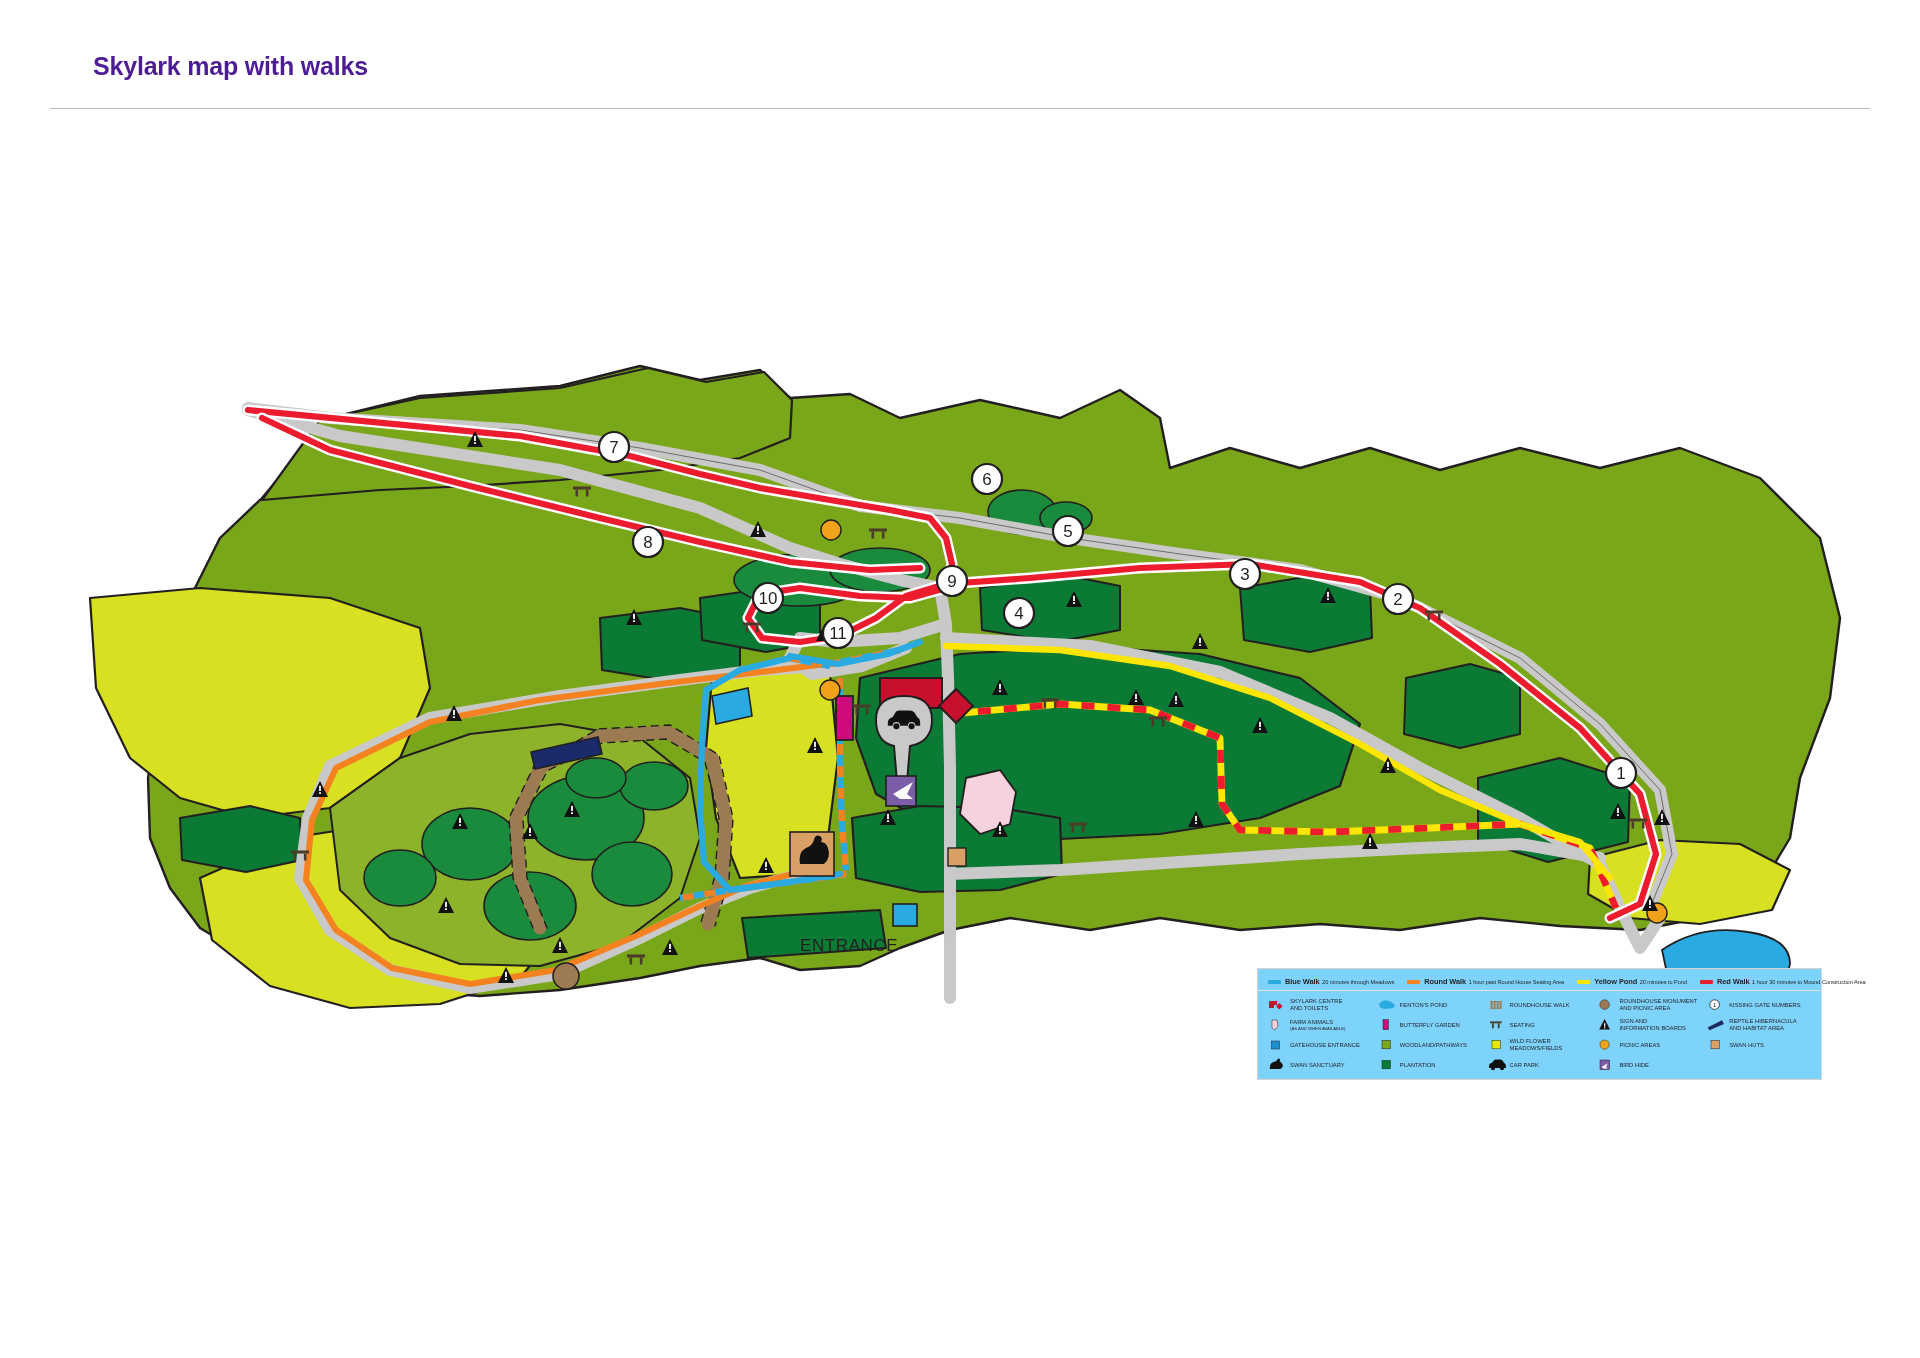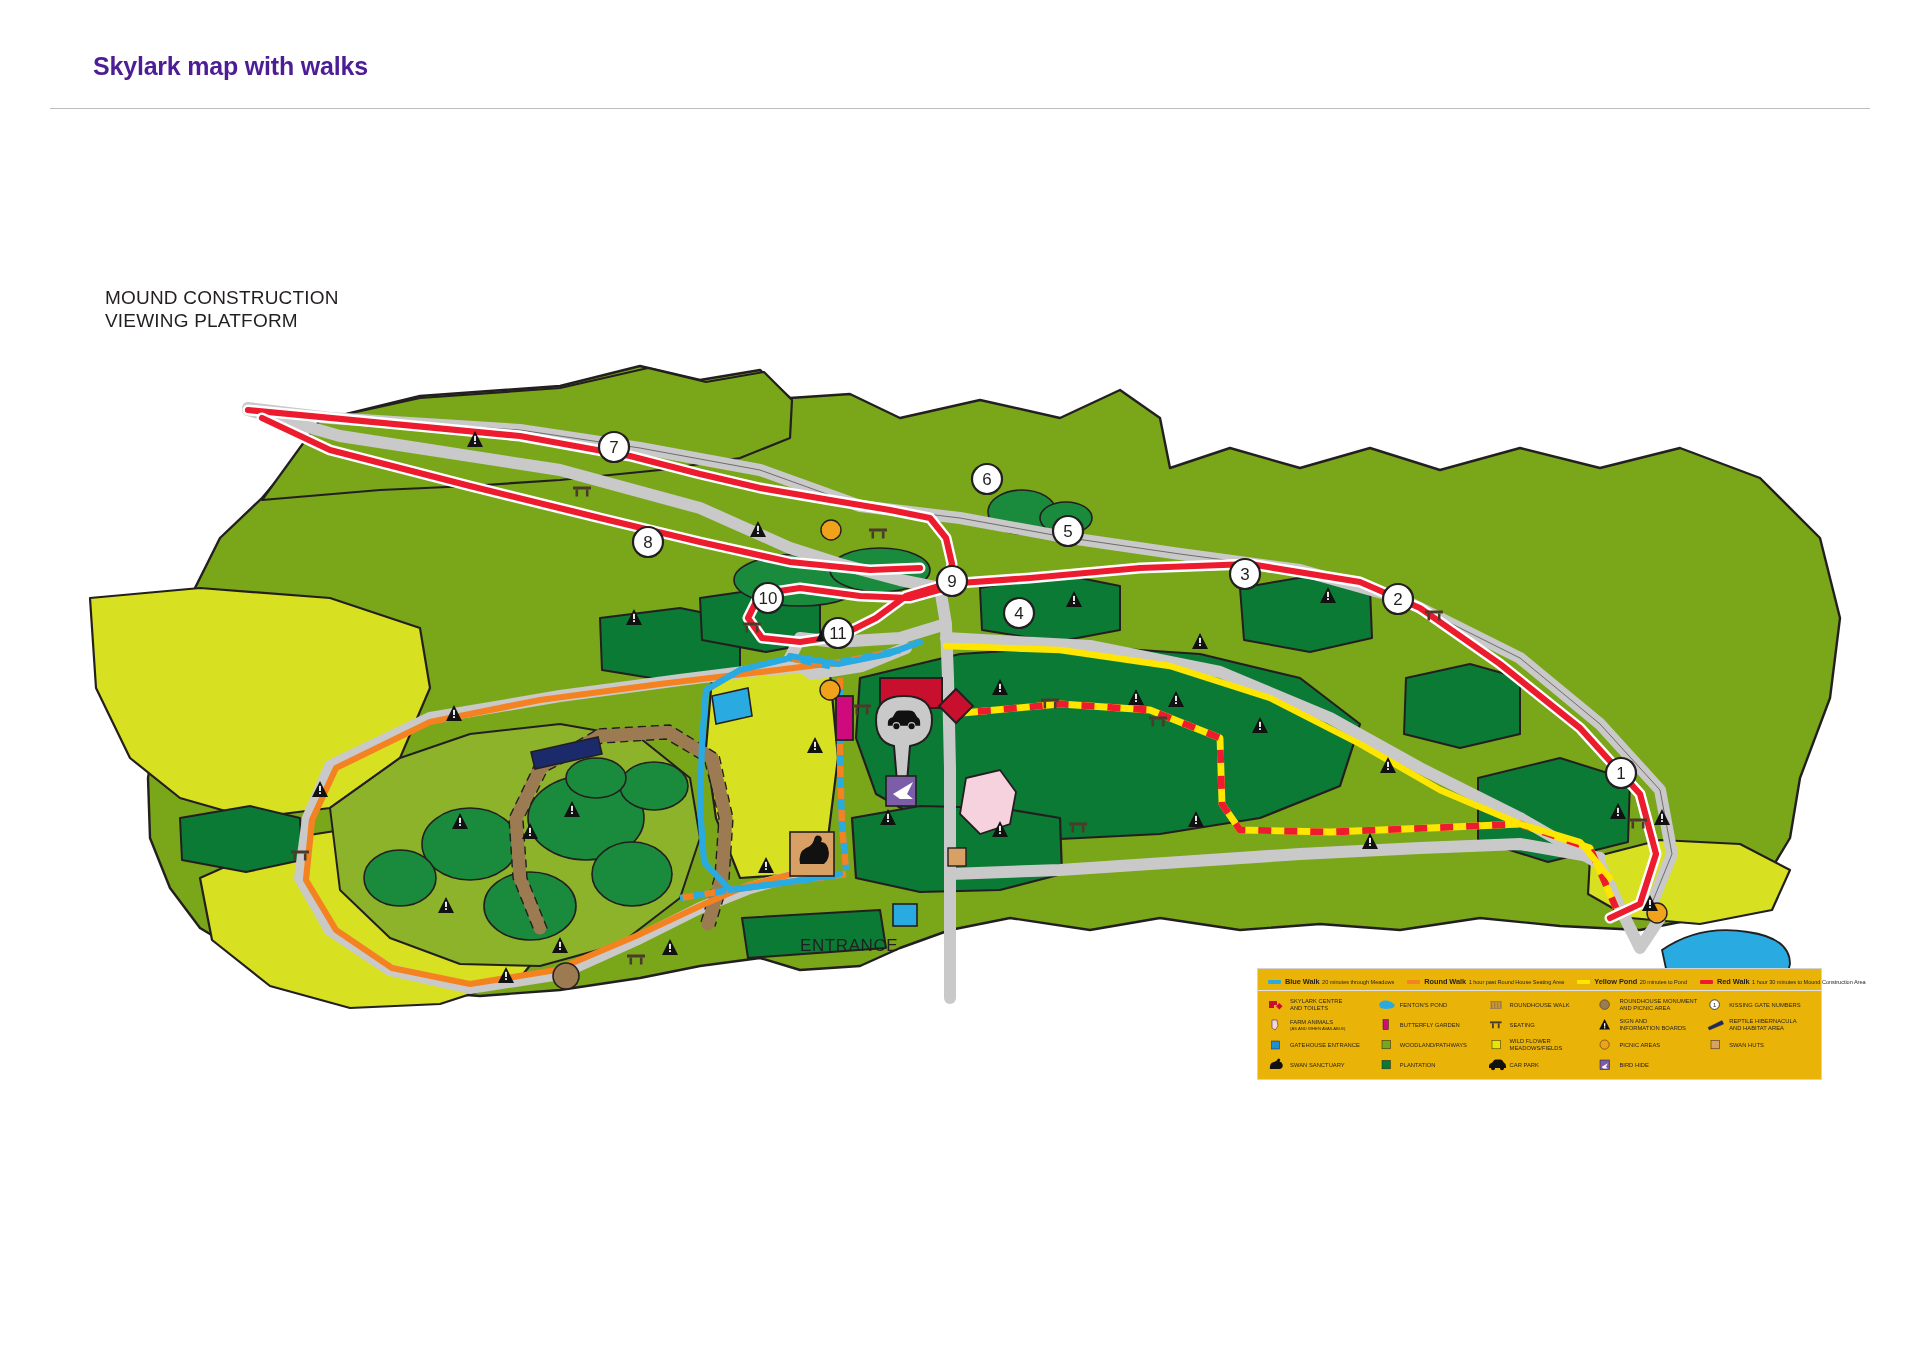--- a/index.html
+++ b/index.html
@@ -30,21 +30,21 @@
     font-size:19px;line-height:23px;letter-spacing:0.2px;color:#231f20;
     white-space:pre-line;
   }
   #label-mound{left:105px;top:168px;}
   #label-entrance{left:800px;top:816px;font-size:17px;letter-spacing:0.6px;}
 
   
   #legend{
     position:absolute;left:1257px;top:968px;
     width:565px;height:112px;
-    background:#eab308;
+    background:#7dd3fc;
     border:1px solid #d4d4d4;
     box-sizing:border-box;
   }
   #legend-walks{
     display:flex;align-items:center;
     height:22px;
     padding:4px 8px 0 10px;
     border-bottom:1px solid #e2e2e2;
     box-sizing:border-box;
   }
@@ -376,22 +376,20 @@
           <text x="768" y="486" text-anchor="middle" font-size="17" font-family="&quot;Liberation Sans&quot;, sans-serif" fill="#231f20">10</text>
         </g>
         <g>
           <circle cx="838" cy="515" r="15" fill="#ffffff" stroke="#231f20" stroke-width="2.2"></circle>
           <text x="838" y="521" text-anchor="middle" font-size="17" font-family="&quot;Liberation Sans&quot;, sans-serif" fill="#231f20">11</text>
         </g>
       </g>
 
 </svg>
 
-<div class="map-label" id="label-mound">MOUND CONSTRUCTION
-VIEWING PLATFORM</div>
 <div class="map-label" id="label-entrance">ENTRANCE</div>
 </div>
 
 <div id="legend">
   <div id="legend-walks">
       <div class="walk-entry">
         <span class="walk-swatch" style="background: rgb(41, 171, 226);"></span>
         <span class="walk-name">Blue Walk</span>
         <span class="walk-desc">20 minutes through Meadows</span>
       </div>

